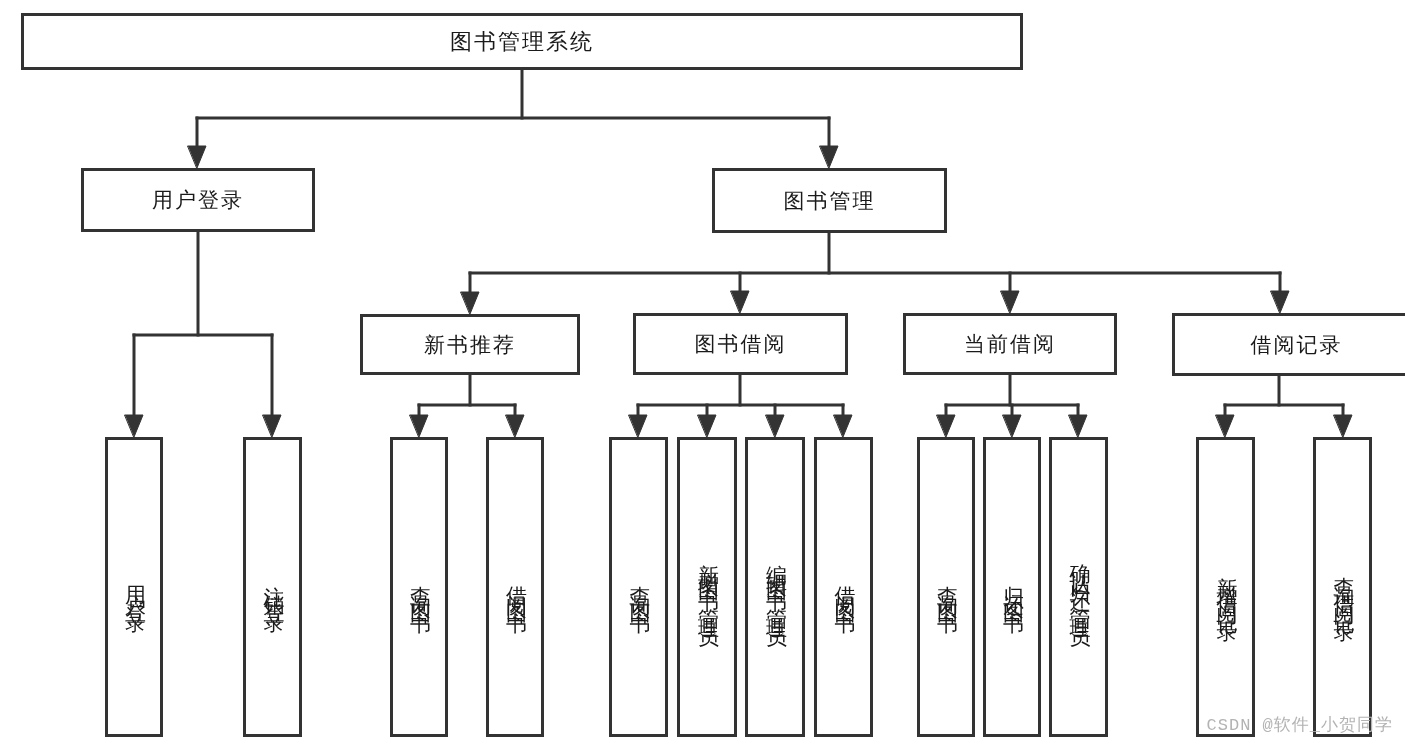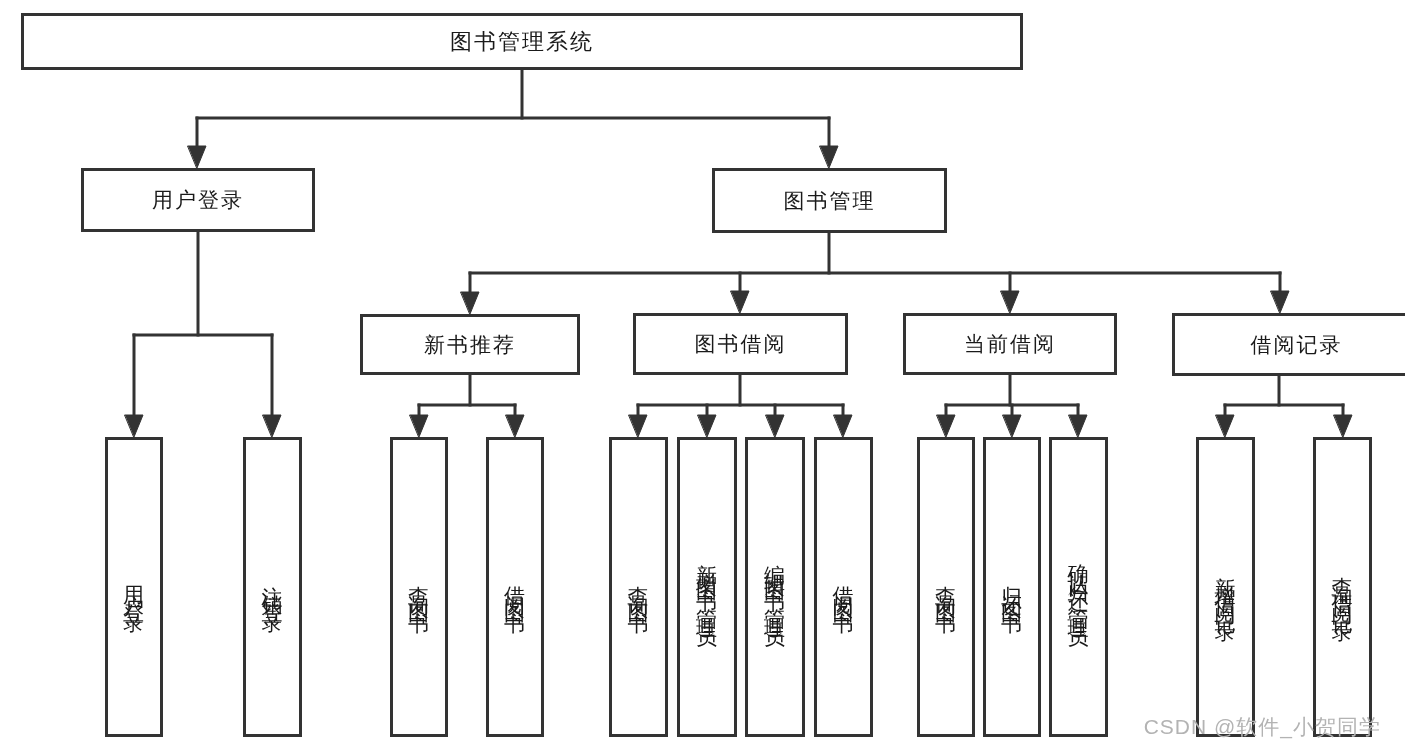--- a/index.html
+++ b/index.html
@@ -1,39 +1,39 @@
 <!DOCTYPE html>
 <html><head>
 <meta charset="utf-8">
 <style>
   html,body{margin:0;padding:0;background:#fff;}
   .canvas{
     position:relative;width:1405px;height:747px;overflow:hidden;
     background:var(--bg,#ffffff);
-    font-family:Liberation Sans, sans-serif;
+    font-family:Liberation Mono, monospace;
     color:var(--text,#1a1a1a);
   }
   svg.connectors{position:absolute;left:0;top:0;}
   .node{
     position:absolute;box-sizing:border-box;
     border:3px solid var(--line,#333333);
     background:#ffffff;
     display:flex;align-items:center;justify-content:center;
     text-align:center;
   }
   .hbox{font-size:21px;letter-spacing:2px;}
   .rootbox{font-size:22px;}
   .vtext{
     writing-mode:vertical-rl;text-orientation:mixed;
     font-size:21px;line-height:1;letter-spacing:9px;
     white-space:nowrap;
   }
   .watermark{
-    position:absolute;top:713px;right:24px;
-    font-size:21px;letter-spacing:1px;
+    position:absolute;top:713px;right:12px;
+    font-size:17px;letter-spacing:1px;
     color:var(--wm,#b3b3b3);
   }
 </style>
 </head>
 <body>
 
 <div class="canvas" style="--line: #333333; --text: #1a1a1a; --wm: #b3b3b3; --bg: #ffffff;">
 
   <svg class="connectors" width="1405" height="747" viewBox="0 0 1405 747">
       <g stroke="#333333" fill="#333333" stroke-width="3" stroke-linecap="square">

